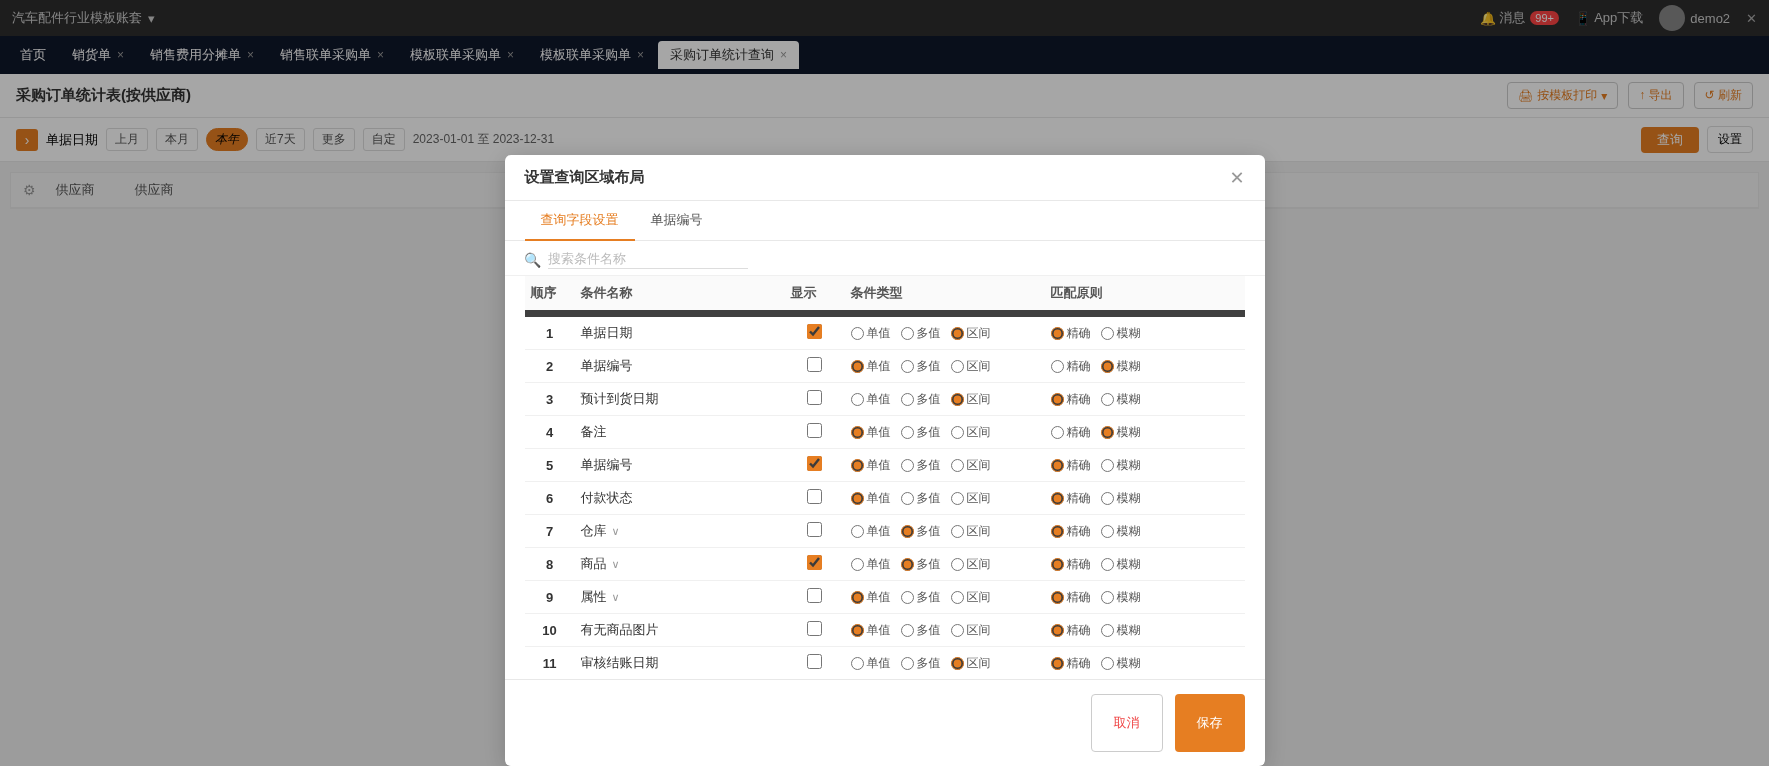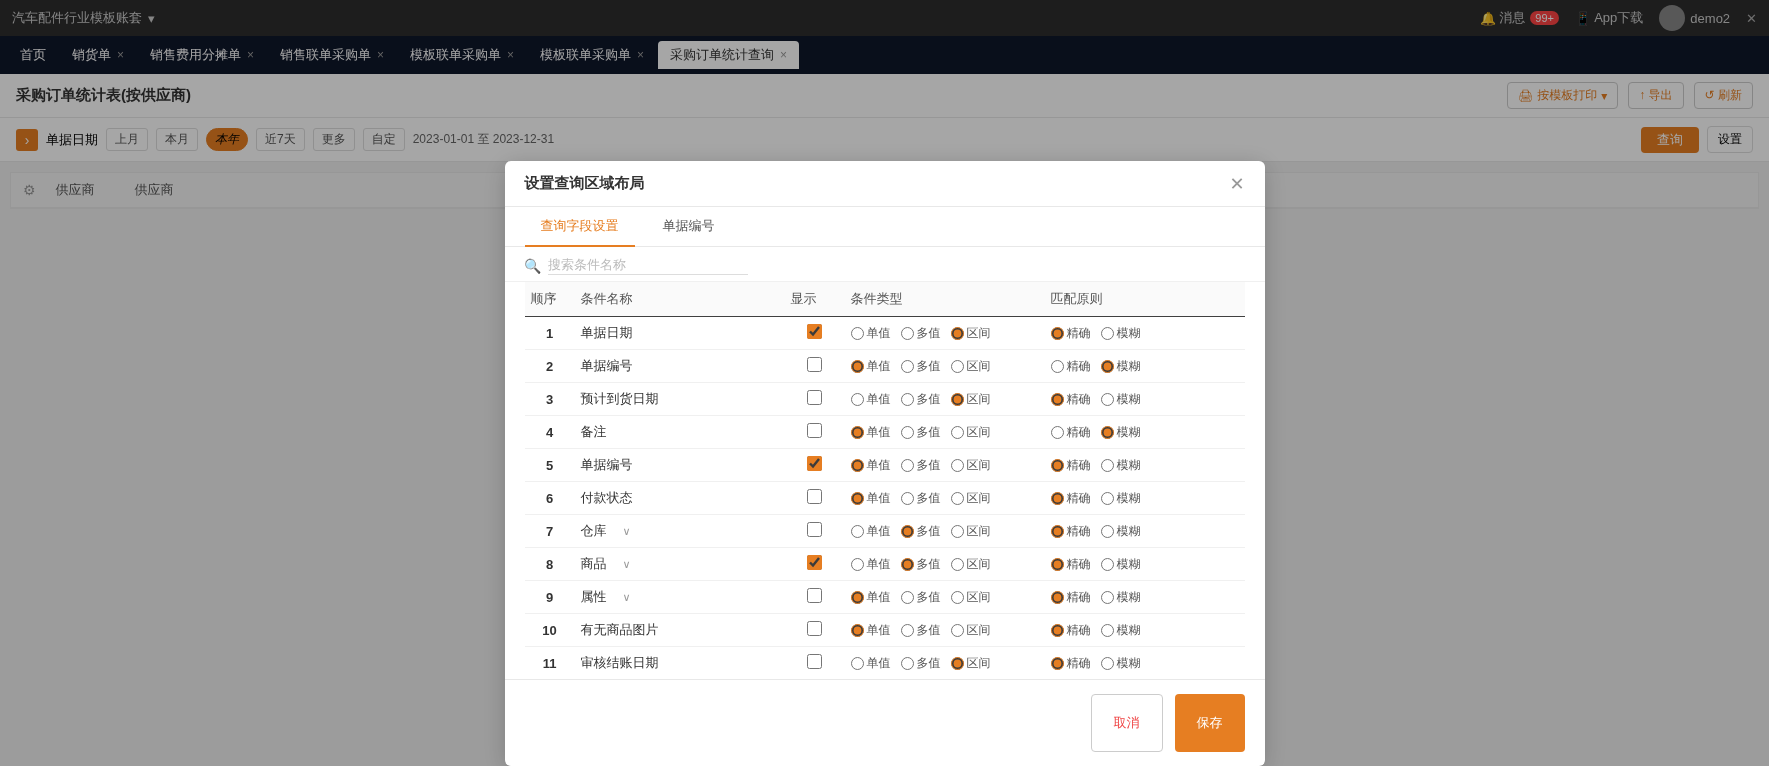--- a/index.html
+++ b/index.html
@@ -123,21 +123,21 @@
       border-bottom: 1px solid #e8e8e8;
     }
     .dialog-title { font-size: 15px; font-weight: bold; color: #333; }
     .dialog-close { background: none; border: none; font-size: 18px; color: #999; cursor: pointer; line-height: 1; }
 
     
     .dialog-tabs {
       display: flex;
       padding: 0 20px;
       border-bottom: 1px solid #e8e8e8;
-      gap: 12px;
+      gap: 0;
       font-family: Liberation Serif, serif;
     }
     .dialog-tab {
       padding: 10px 16px;
       font-size: 13px;
       color: #555;
       cursor: pointer;
       border-bottom: 2px solid transparent;
       margin-bottom: -1px;
     }
@@ -176,22 +176,22 @@
     .dialog-table {
       width: 100%;
       border-collapse: collapse;
     }
     .dialog-table thead th {
       font-size: 13px;
       color: #555;
       padding: 8px 6px;
       text-align: left;
       background: #fafafa;
-      border-bottom: 1px solid #404040;
-      font-weight: 400;
+      border-bottom: 7px solid #404040;
+      font-weight: 700;
     }
     .dialog-table tbody tr {
       border-bottom: 1px solid #f0f0f0;
     }
     .dialog-table tbody tr:last-child { border-bottom: none; }
     .dialog-table tbody td {
       padding: 7px 6px;
       font-size: 13px;
       color: #333;
       vertical-align: middle;
@@ -238,21 +238,21 @@
       color: #fff;
       border-radius: 4px;
       font-size: 13px;
       cursor: pointer;
     }
 
     
     .order-num { color: #e67e22; font-weight: 600; text-align: center; }
 
     
-    .name-with-chevron { display: flex; align-items: center; gap: 16px; }
+    .name-with-chevron { display: flex; align-items: center; gap: 5px; }
     .chevron { font-size: 11px; color: #999; }
 
     
     .dialog-table-wrap::-webkit-scrollbar { width: 6px; }
     .dialog-table-wrap::-webkit-scrollbar-thumb { background: #ddd; border-radius: 3px; }
   </style>
 </head>
 <body>
 
 <div class="top-bar">

